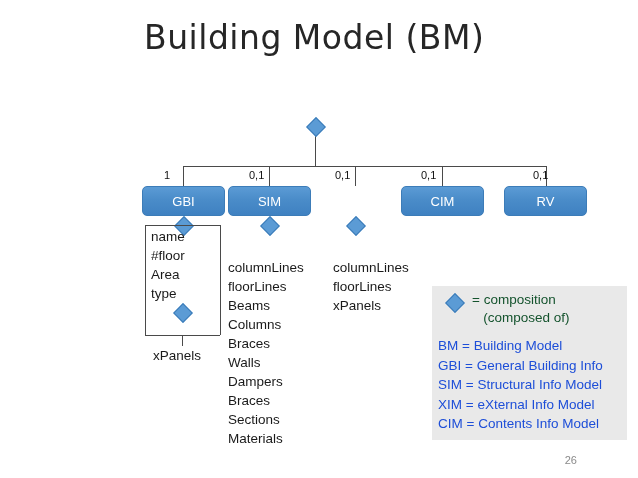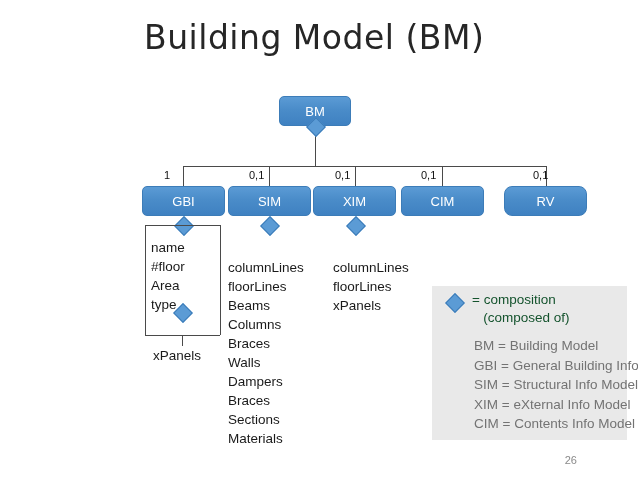--- a/index.html
+++ b/index.html
@@ -50,21 +50,21 @@
   }
   .node.lvl2 {
     top: 186px;
     width: 83px;
     height: 30px;
   }
   .n-gbi { left: 142px; }
   .n-sim { left: 228px; justify-content: center; }
   .n-xim { left: 313px; }
   .n-cim { left: 401px; text-align: center; }
-  .n-rv  { left: 504px; border-radius: 8px; }
+  .n-rv  { left: 504px; }
 
   
   .line {
     position: absolute;
     background: #4a4a4a;
   }
   .vline { width: 1px; }
   .hline { height: 1px; }
 
   
@@ -86,21 +86,21 @@
   }
 
   
   .attrs {
     position: absolute;
     font-size: 13.5px;
     color: #1a1a1a;
     line-height: 19px;
     white-space: pre;
   }
-  .a-gbi { left: 151px; top: 227px; margin-top: 11px; }
+  .a-gbi { left: 151px; top: 227px; }
   .a-loc { left: 153px; top: 346px; }
   .a-sim { left: 228px; top: 258px; }
   .a-xim { left: 333px; top: 258px; }
 
   
   .legend {
     position: absolute;
     left: 432px;
     top: 286px;
     width: 193px;
@@ -125,44 +125,40 @@
     font-size: 13.5px;
     color: #14532d;
     line-height: 18px;
     white-space: pre;
   }
   .legend-abbr {
     position: absolute;
     left: 438px;
     top: 336px;
     font-size: 13.5px;
-    color: #737373;
+    color: #1d4ed8;
     line-height: 19.5px;
     white-space: pre;
-    margin-left: 36px;
   }
   .page-num {
     position: absolute;
     right: 17px;
     bottom: 12px;
     font-size: 11px;
     color: #8a8a8a;
     margin-top: 22px;
   }
 </style>
 </head>
 <body>
 
 <div id="slide">
 
   <div class="title">Building Model (BM)</div>
 
-  <div class="node bm">
-    <span>BM</span>
-  </div>
 
   <div class="line vline" style="left:315px; top:126px; height:40px;"></div>
 
   <div class="line hline" style="left:183px; top:166px; width:363px;"></div>
 
   <div class="line vline" style="left:183px; top:166px; height:20px;"></div>
   <div class="line vline" style="left:269px; top:166px; height:20px;"></div>
   <div class="line vline" style="left:355px; top:166px; height:20px;"></div>
   <div class="line vline" style="left:442px; top:166px; height:20px;"></div>
   <div class="line vline" style="left:546px; top:166px; height:20px;"></div>
@@ -173,23 +169,20 @@
   <div class="card" style="left:421px; top:169px;">0,1</div>
   <div class="card" style="left:533px; top:169px;">0,1</div>
 
   <div class="diamond" style="left:309px; top:120px;"></div>
 
   <div class="node lvl2 n-gbi">
     <span>GBI</span>
   </div>
   <div class="node lvl2 n-sim">
     <span>SIM</span>
-  </div>
-  <div class="node lvl2 n-xim">
-    <span>XIM</span>
   </div>
   <div class="node lvl2 n-cim">
     <span>CIM</span>
   </div>
   <div class="node lvl2 n-rv">
     <span>RV</span>
   </div>
 
   <div class="diamond" style="left:177px; top:219px;"></div>
   <div class="diamond" style="left:263px; top:219px;"></div>

